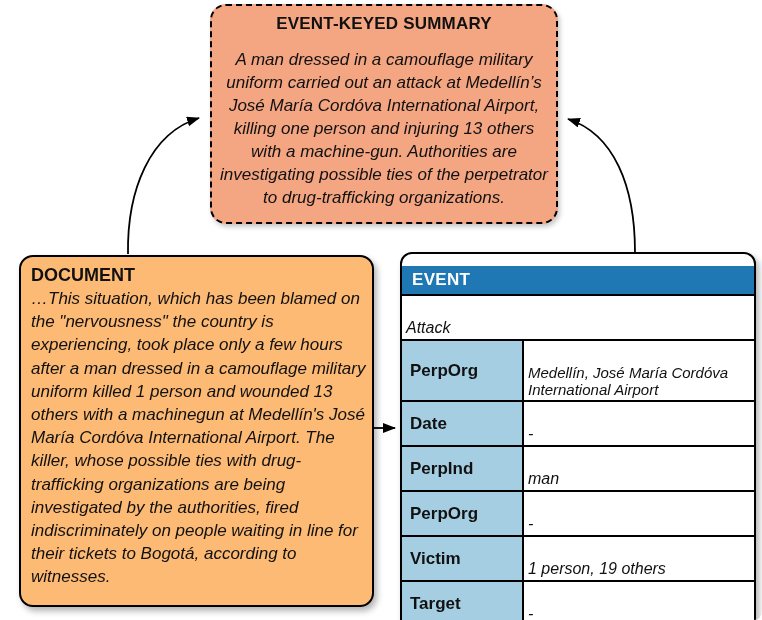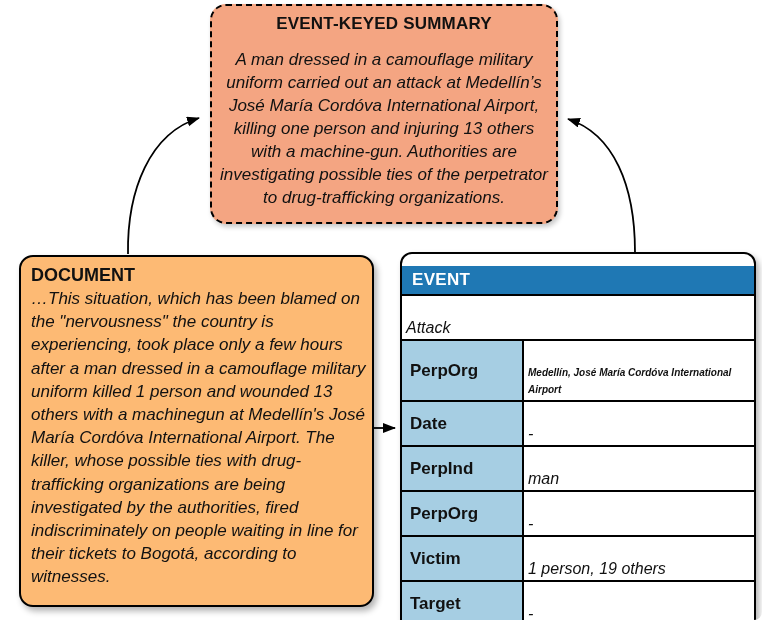--- a/index.html
+++ b/index.html
@@ -71,21 +71,21 @@
     display:flex;align-items:center;
     font-weight:bold;font-size:17px;
     padding:0 8px;
   }
   .cell-val{
     display:flex;align-items:center;
     font-style:italic;font-size:16px;line-height:18px;
     padding:2px 6px 2px 4px;
     margin-top:21px;
   }
-  .event-row.row-location .cell-val{font-size:10px;line-height:17px;font-weight:bold;}
+  .event-row.row-location .cell-val{font-size:15px;line-height:17px;}
 </style>
 </head>
 <body>
 
 <div class="canvas">
 
   <svg class="arrows" viewBox="0 0 762 620" xmlns="http://www.w3.org/2000/svg">
     <defs>
       <marker id="ah" markerUnits="userSpaceOnUse" markerWidth="14" markerHeight="12" refX="12" refY="5" orient="auto">
         <path d="M0,0 L13,5 L0,10 Z" fill="#000"></path>

